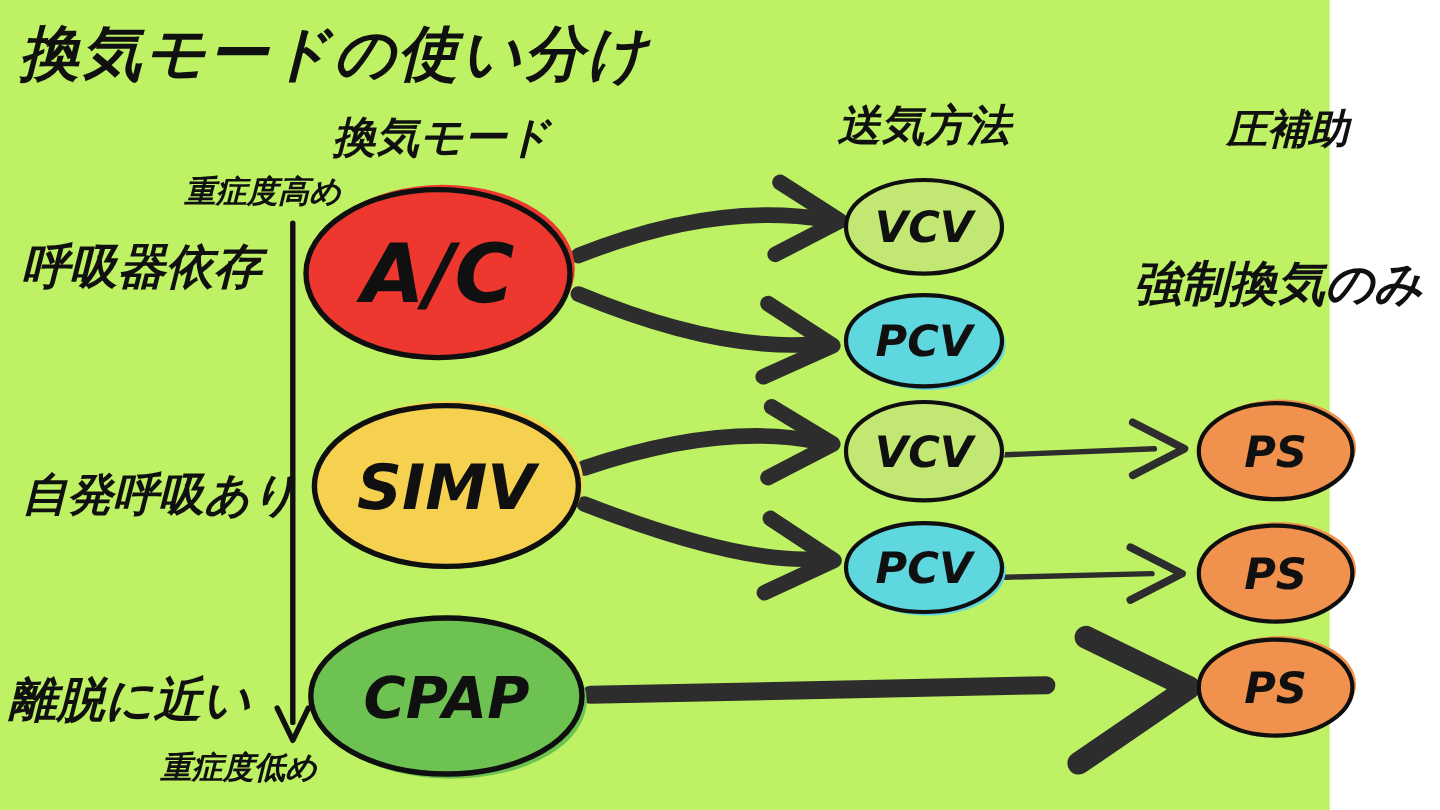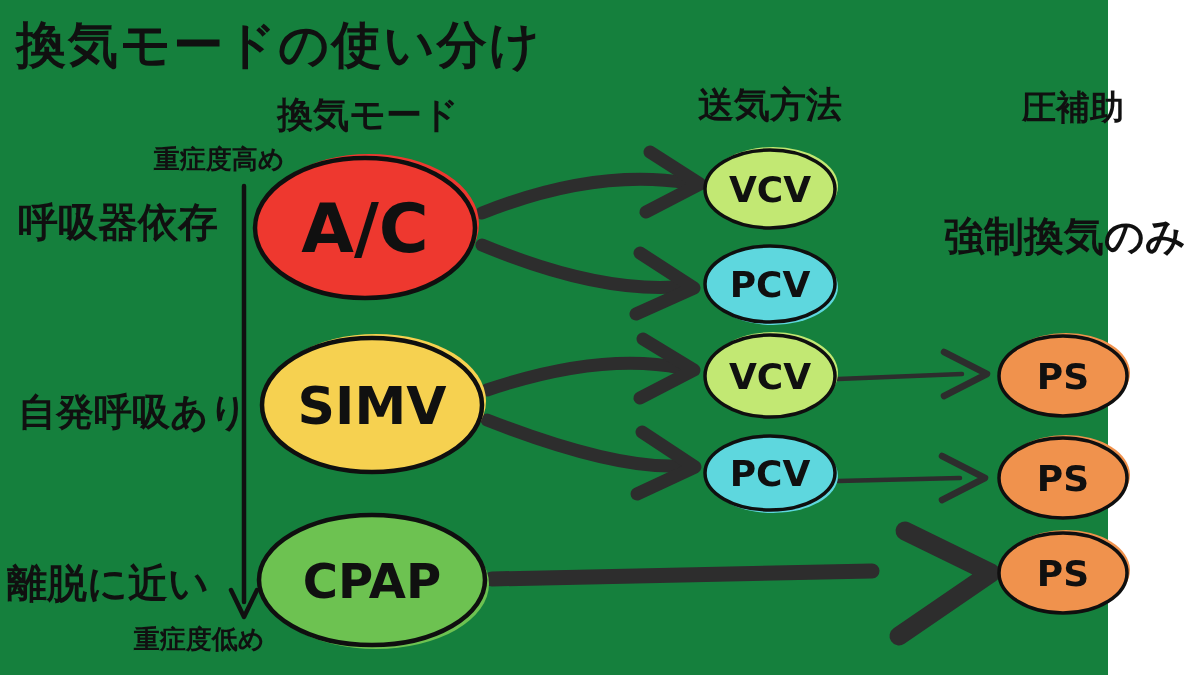--- a/index.html
+++ b/index.html
@@ -8,21 +8,22 @@
     background: #ffffff;
     width: 1200px;
     height: 675px;
     overflow: hidden;
     font-family: "DejaVu Sans", sans-serif;
   }
   .stage {
     position: relative;
     width: 1108px;
     height: 675px;
-    background: #15803d;
+    background: #bef264;
+    font-style: italic;
   }
   svg text {
     font-family: "DejaVu Sans", sans-serif;
     fill: #101010;
     font-weight: bold;
   }
   .title-text   { font-size: 50px; letter-spacing: 2px; }
   .header-text  { font-size: 36px; text-anchor: middle; }
   .header-small { font-size: 34px; text-anchor: middle; }
   .row-label    { font-size: 40px; text-anchor: middle; }

